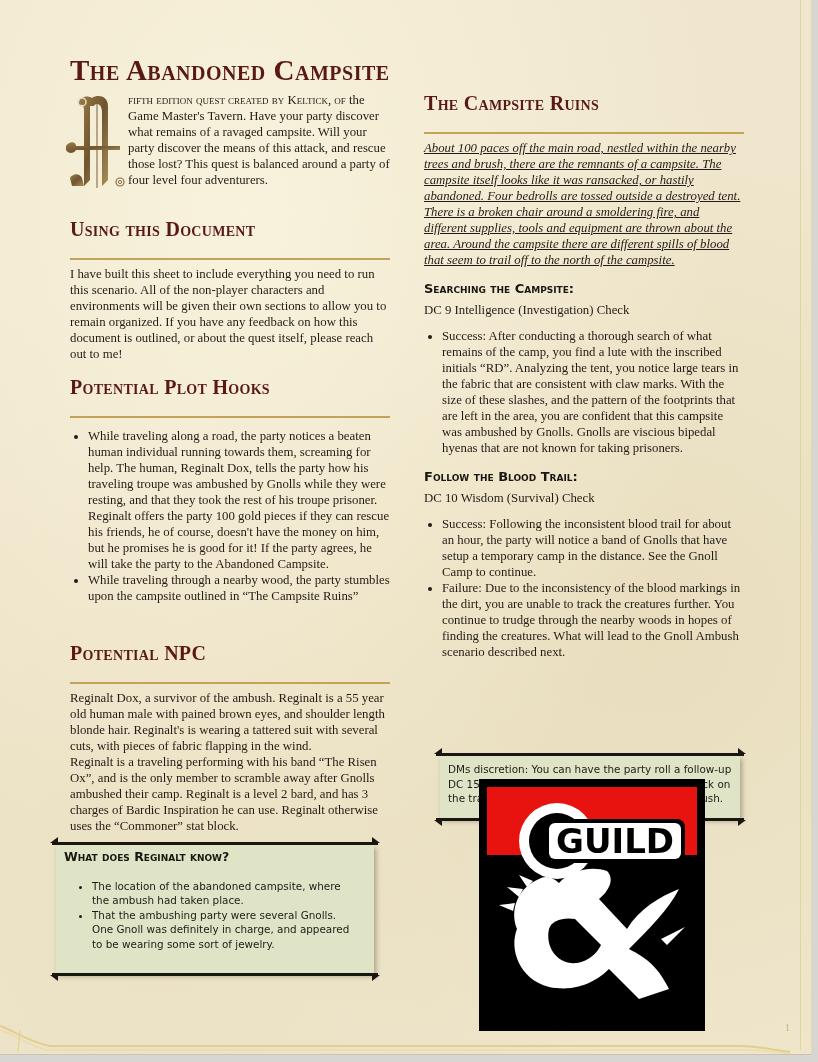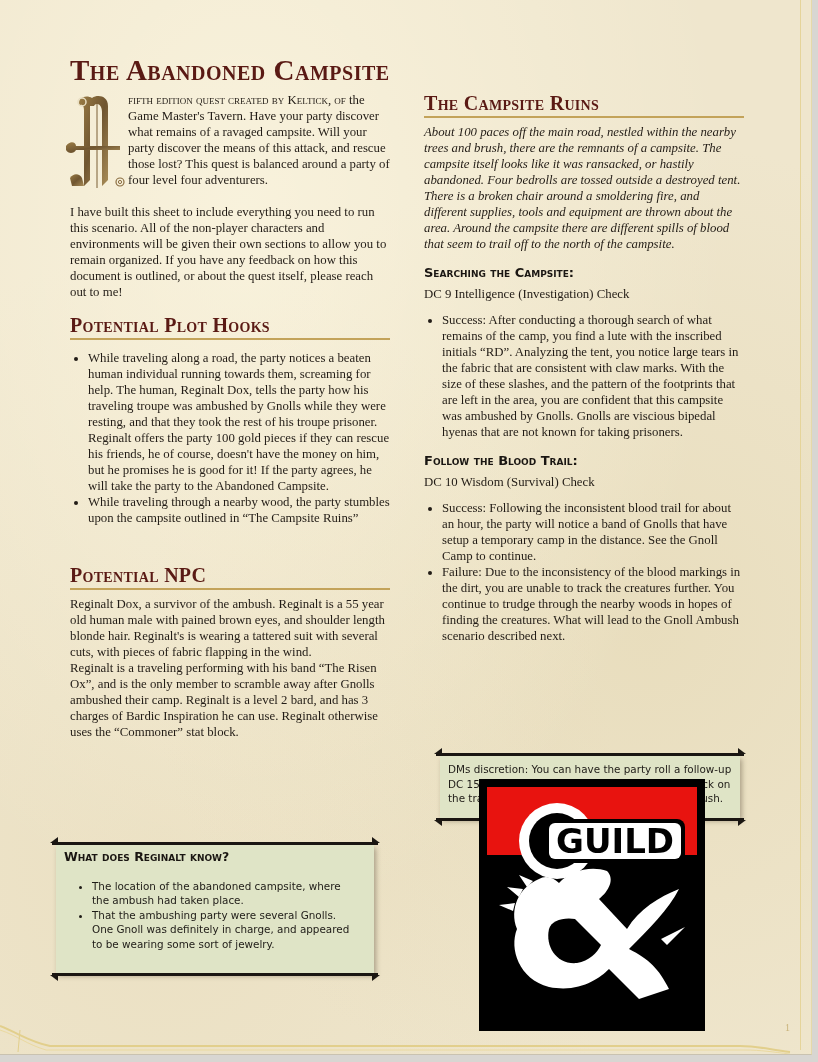--- a/index.html
+++ b/index.html
@@ -32,29 +32,29 @@
   .col { position: absolute; width: 320px; color: #221c16; font-size: 12.8px; line-height: 16px; }
   .col-left { left: 70px; top: 92px; }
   .col-right { left: 424px; top: 92px; }
   .dropcap {
     position: absolute; left: -8px; top: 0px; width: 64px; height: 100px;
   }
   .intro { margin: 0 0 0 58px; text-indent: 0; min-height: 112px; }
   .intro .sc { font-variant: small-caps; }
   h2 {
     font-variant: small-caps; color: #5a1a14; font-size: 20px; font-weight: bold;
-    margin: 14px 0 6px 0; padding-bottom: 2px; border-bottom: 2px solid #c3a35a;
+    margin: 14px 0 6px 0; padding-bottom: 18px; border-bottom: 2px solid #c3a35a;
     letter-spacing: 0.3px; line-height: 22px;
   }
   h3 {
     font-family: "DejaVu Sans", sans-serif; font-variant: small-caps;
     font-size: 13px; font-weight: bold; color: #1a1612; margin: 12px 0 4px 0; line-height: 18px;
   }
   p { margin: 0; }
-  .italic { font-style: italic; }
+  .italic { font-style: italic; text-decoration: underline; }
   ul { margin: 10px 0 0 0; padding-left: 18px; }
   ul li { margin: 0; }
   .check { margin: 2px 0 0 0; }
   .note {
     position: relative; background: #dfe4c6; margin: 0;
     font-family: "DejaVu Sans", sans-serif; font-size: 10.4px; line-height: 14.5px; color: #1e1b17;
     box-shadow: 2px 3px 5px rgba(90,80,60,0.45);
   }
   .note::before, .note::after {
     content: ""; position: absolute; left: -4px; right: -4px; height: 3px; background: #1a1612;
@@ -103,20 +103,21 @@
       <path d="M18 14 C14 6 24 2 30 6 C36 2 46 4 46 14 L46 88 L40 94 L40 20 C40 12 34 10 32 14 L28 14 L28 88 L22 94 L22 18 C22 12 18 12 18 14 Z" fill="url(#gold)"></path>
       <path d="M4 54 C8 48 14 50 14 54 L58 54 L58 58 L14 58 C12 62 6 62 4 58 Z" fill="url(#gold)"></path>
       <path d="M8 86 C12 80 18 82 20 86 L22 94 L10 94 Z" fill="url(#gold)"></path>
       <line x1="35" y1="10" x2="35" y2="96" stroke="#7a5e35" stroke-width="1"></line>
       <circle cx="58" cy="90" r="4" fill="none" stroke="#8a6d40" stroke-width="1.2"></circle>
       <circle cx="58" cy="90" r="1.6" fill="none" stroke="#8a6d40" stroke-width="1"></circle>
       <circle cx="20" cy="10" r="4" fill="none" stroke="#e9dfc3" stroke-width="1.5"></circle>
     </svg>
     <p class="intro"><span class="sc">fifth edition quest created by Keltick, of</span> <span>the Game Master's Tavern. Have your party discover what remains of a ravaged campsite. Will your party discover the means of this attack, and rescue those lost? This quest is balanced around a party of four level four adventurers.</span></p>
 
+    <h2>Using this Document</h2>
     <p>I have built this sheet to include everything you need to run this scenario. All of the non-player characters and environments will be given their own sections to allow you to remain organized. If you have any feedback on how this document is outlined, or about the quest itself, please reach out to me!</p>
 
     <h2>Potential Plot Hooks</h2>
     <ul>
       <li>While traveling along a road, the party notices a beaten human individual running towards them, screaming for help. The human, Reginalt Dox, tells the party how his traveling troupe was ambushed by Gnolls while they were resting, and that they took the rest of his troupe prisoner. Reginalt offers the party 100 gold pieces if they can rescue his friends, he of course, doesn't have the money on him, but he promises he is good for it! If the party agrees, he will take the party to the Abandoned Campsite.</li>
       <li>While traveling through a nearby wood, the party stumbles upon the campsite outlined in “The Campsite Ruins”</li>
     </ul>
 
     <h2 style="margin-top:38px">Potential NPC</h2>
     <p>Reginalt Dox, a survivor of the ambush. Reginalt is a 55 year old human male with pained brown eyes, and shoulder length blonde hair. Reginalt's is wearing a tattered suit with several cuts, with pieces of fabric flapping in the wind.</p>

